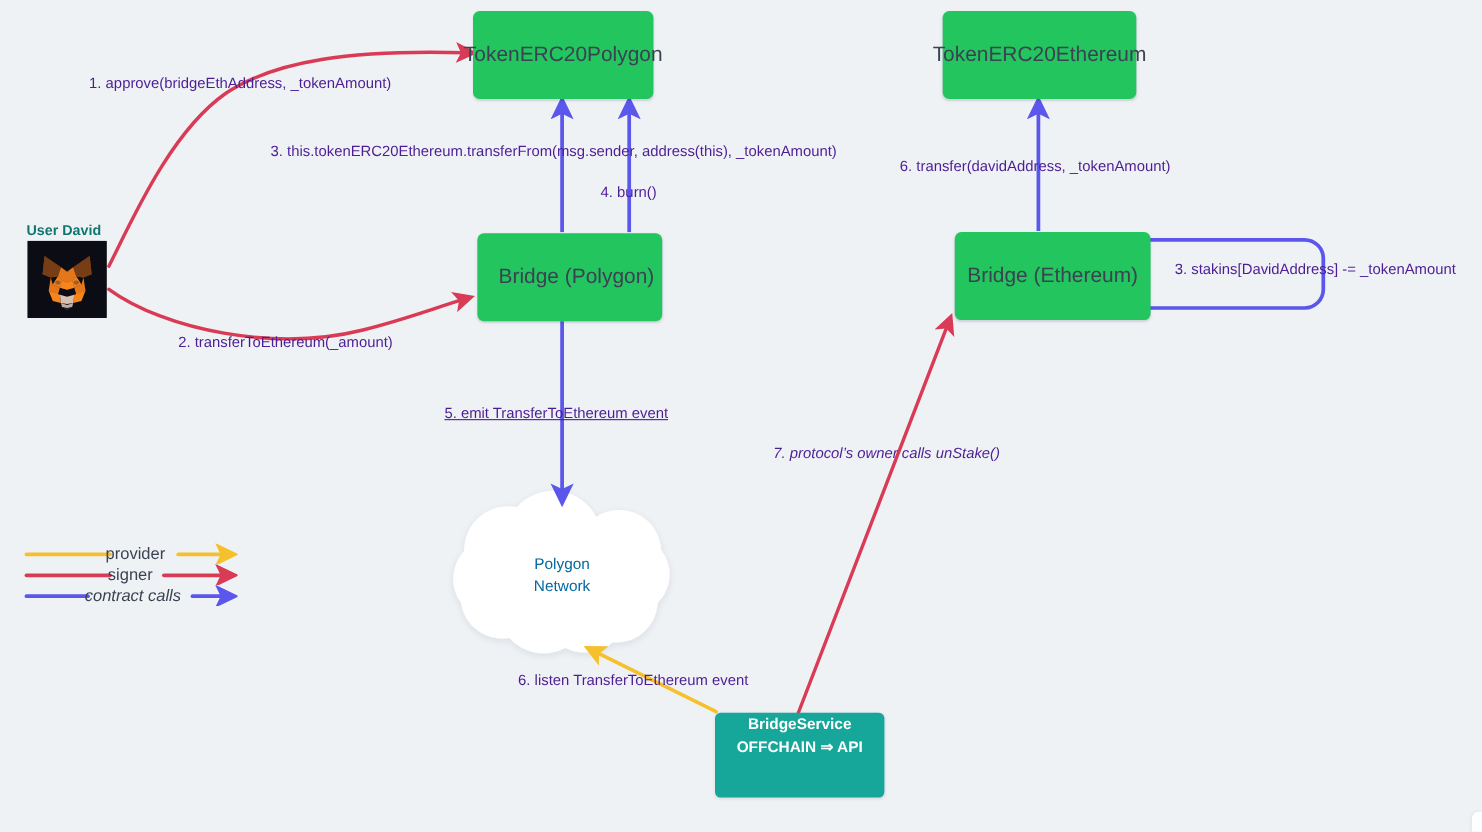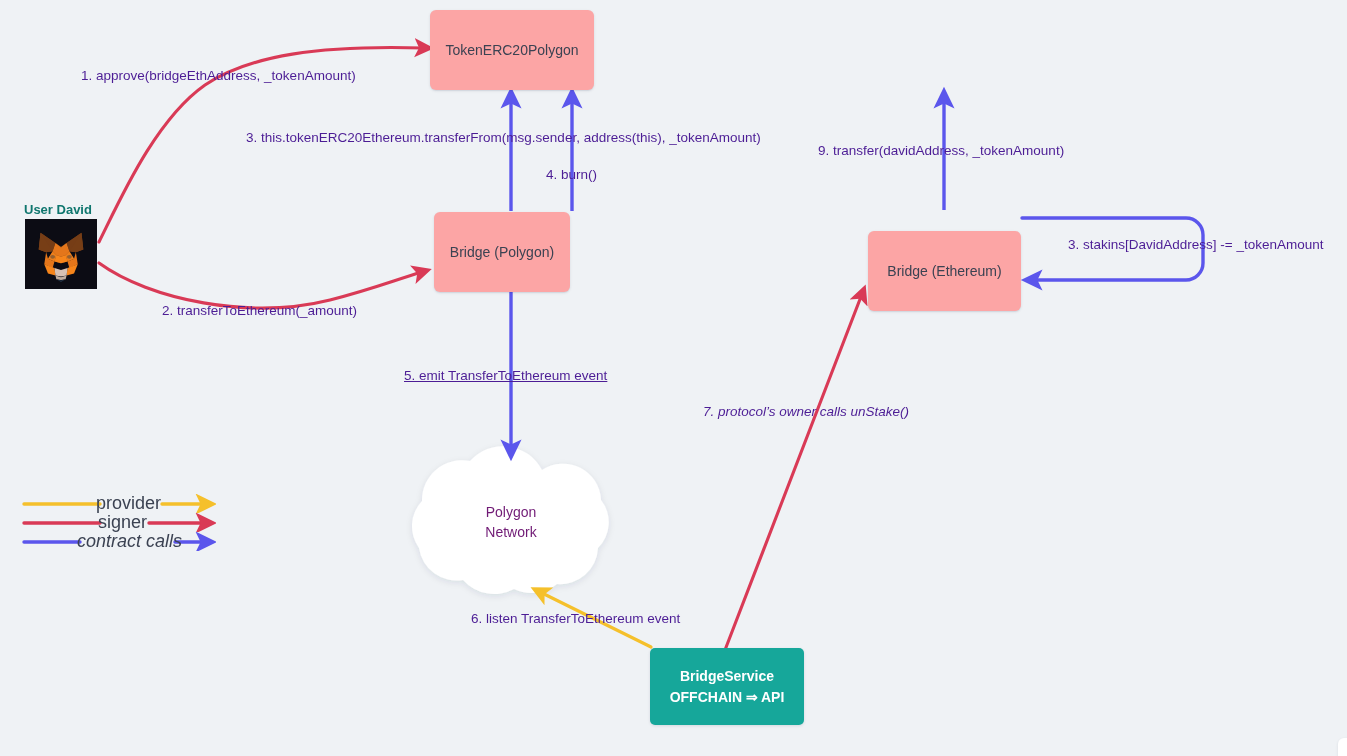--- a/index.html
+++ b/index.html
@@ -8,34 +8,34 @@
     background:#eff2f5;
     font-family:"Liberation Sans", sans-serif;
     overflow:hidden;
     position:relative;
   }
   #canvas{position:absolute;left:0;top:0;width:1347px;height:756px;}
   svg.layer{position:absolute;left:0;top:0;width:1347px;height:756px;pointer-events:none;}
 
   .node{
     position:absolute;
-    background:#fca5a5;
+    background:#22c55e;
     border-radius:6px;
     box-shadow:0 1px 3px rgba(25,40,70,.10), 0 1px 1px rgba(25,40,70,.06);
     display:flex;align-items:center;justify-content:center;
     text-align:center;
     color:#3b4252;
-    font-size:14px;
+    font-size:19px;
     line-height:1.35;
   }
   .node-service{
     position:absolute;
     background:#16a79a;
     border-radius:5px;
-    display:flex;align-items:center;justify-content:center;
+    display:flex;align-items:center;justify-content:flex-start;
     flex-direction:column;
     color:#ffffff;
     font-weight:bold;
     font-size:14px;
     line-height:1.5;
     box-shadow:0 1px 3px rgba(25,40,70,.12);
   }
   .edge-label{
     position:absolute;
     color:#4c1d95;
@@ -52,28 +52,28 @@
   }
   .avatar{
     position:absolute;
     background:#0c0c14;
     overflow:hidden;
   }
   .legend{position:absolute;}
   .legend-row{position:relative;height:19px;}
   .legend-text{
     position:absolute;
-    font-size:18px;
+    font-size:15px;
     color:#3b4252;
     white-space:nowrap;
     line-height:19px;
   }
   .cloud-text{
     position:absolute;
-    color:#701a75;
+    color:#0369a1;
     font-size:14px;
     text-align:center;
     line-height:1.45;
     white-space:pre-line;
   }
   .corner-box{
     position:absolute;
     background:#ffffff;
     border-radius:6px;
     box-shadow:0 1px 3px rgba(25,40,70,.10);
@@ -130,26 +130,29 @@
 
     <path d="M 1022 218 L 1186 218 A 17 17 0 0 1 1203 235 L 1203 263 A 17 17 0 0 1 1186 280 L 1032 280" fill="none" stroke="#5b56ec" stroke-width="3.4" stroke-linecap="round" marker-end="url(#ah-purple)"></path>
 
     <line x1="944" y1="210" x2="944" y2="98" stroke="#5b56ec" stroke-width="3.4" marker-end="url(#ah-purple)"></line>
   </svg>
 
   <div class="node" style="left:430px;top:10px;width:164px;height:80px;">
     <span>TokenERC20Polygon</span>
   </div>
 
-
-  <div class="node" style="left:434px;top:212px;width:136px;height:80px;">
+  <div class="node" style="left:857px;top:10px;width:176px;height:80px;">
+    <span>TokenERC20Ethereum</span>
+  </div>
+
+  <div class="node" style="left:434px;top:212px;width:156px;height:80px;padding-left:12px;">
     <span>Bridge (Polygon)</span>
   </div>
 
-  <div class="node" style="left:868px;top:211px;width:153px;height:80px;margin-top:20px;">
+  <div class="node" style="left:868px;top:211px;width:178px;height:80px;">
     <span>Bridge (Ethereum)</span>
   </div>
 
   <div class="cloud-text" style="left:441px;top:502px;width:140px;">Polygon
 Network</div>
 
   <div class="node-service" style="left:650px;top:648px;width:154px;height:77px;">
     <span>BridgeService</span>
     <span>OFFCHAIN ⇒ API</span>
   </div>
@@ -193,21 +196,21 @@
   <div class="edge-label" style="left:546px;top:168px;">4. burn()</div>
 
   <div class="edge-label" style="left:404px;top:369px;text-decoration:underline;">5. emit TransferToEthereum event</div>
 
   <div class="edge-label" style="left:471px;top:612px;text-align:right;">6. listen TransferToEthereum event</div>
 
   <div class="edge-label" style="left:703px;top:405px;font-style:italic;">7. protocol’s owner calls unStake()</div>
 
   <div class="edge-label" style="left:1068px;top:238px;">3. stakins[DavidAddress] -= _tokenAmount</div>
 
-  <div class="edge-label" style="left:818px;top:144px;">9. transfer(davidAddress, _tokenAmount)</div>
+  <div class="edge-label" style="left:818px;top:144px;">6. transfer(davidAddress, _tokenAmount)</div>
 
   <div class="legend" style="left:22px;top:494px;width:200px;">
 
     <div class="legend-row">
       <svg width="194" height="19" viewBox="0 0 194 19" style="position:absolute;left:0;top:0;">
         <line x1="2" y1="10" x2="78" y2="10" stroke="#f5c02b" stroke-width="3.4" stroke-linecap="round"></line>
         <line x1="140" y1="10" x2="184" y2="10" stroke="#f5c02b" stroke-width="3.4" stroke-linecap="round" marker-end="url(#ah-yellow)"></line>
       </svg>
       <span class="legend-text" style="left:74px;">provider</span>
     </div>

